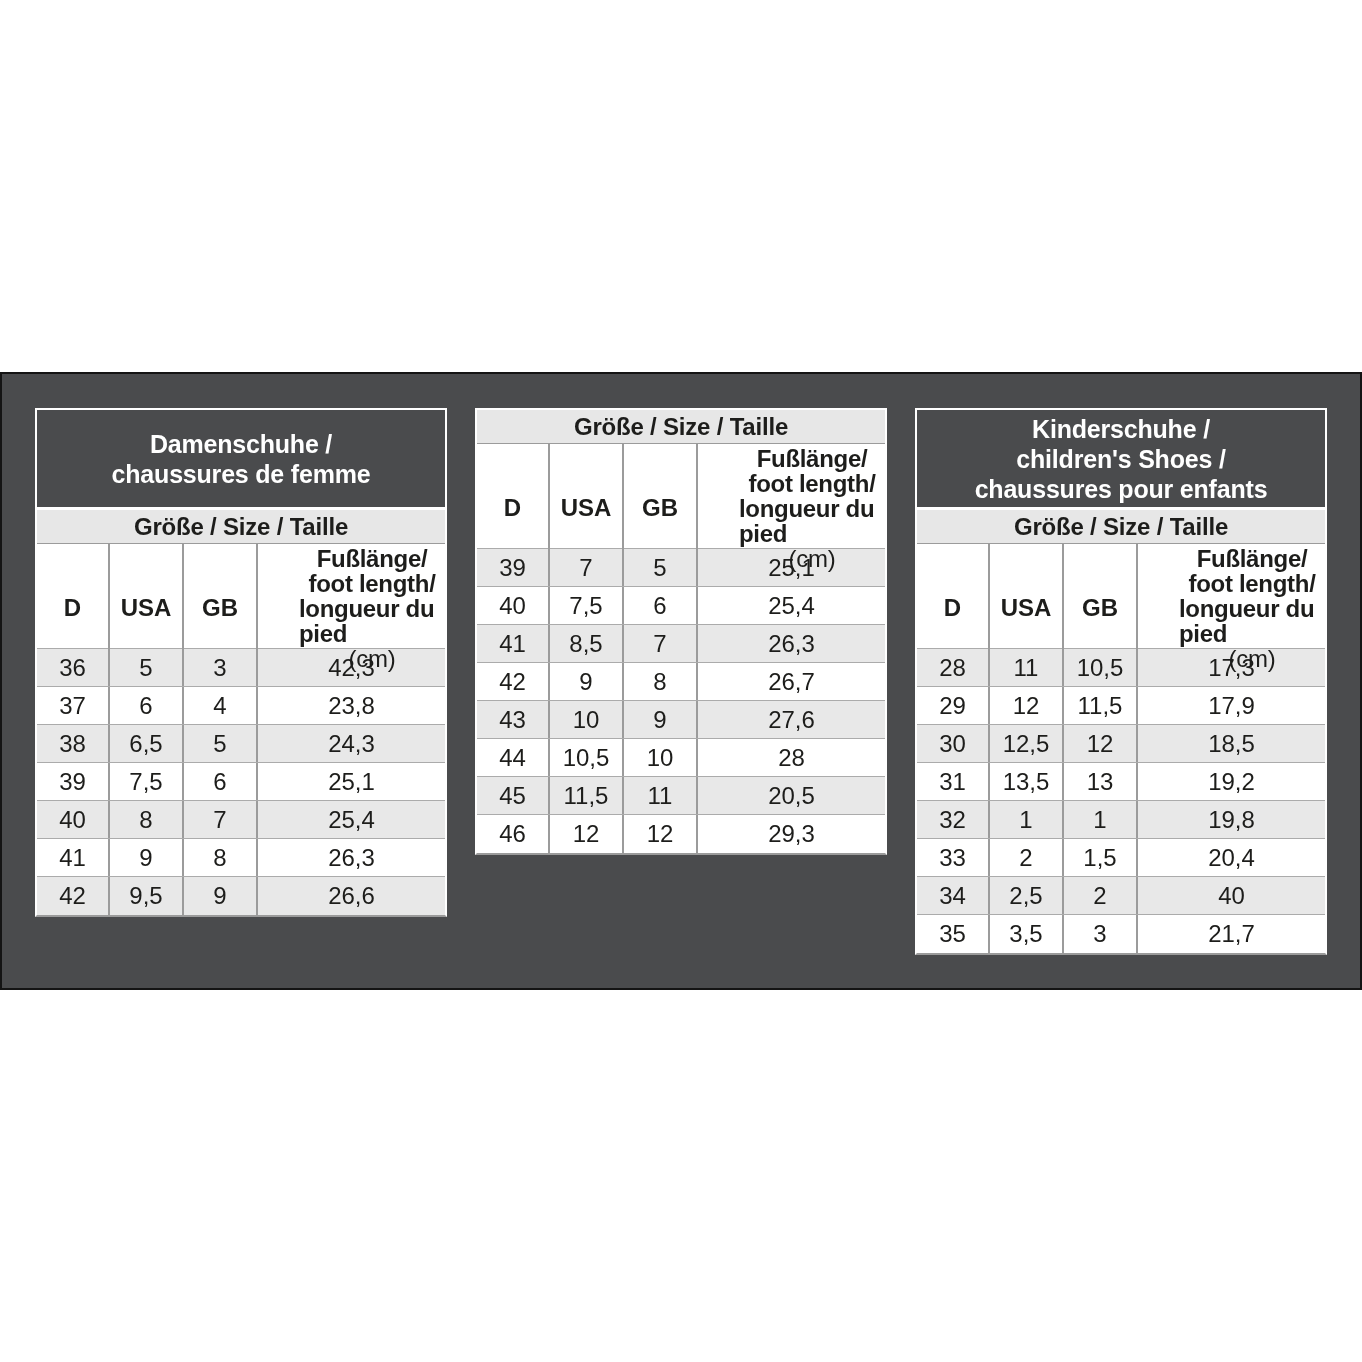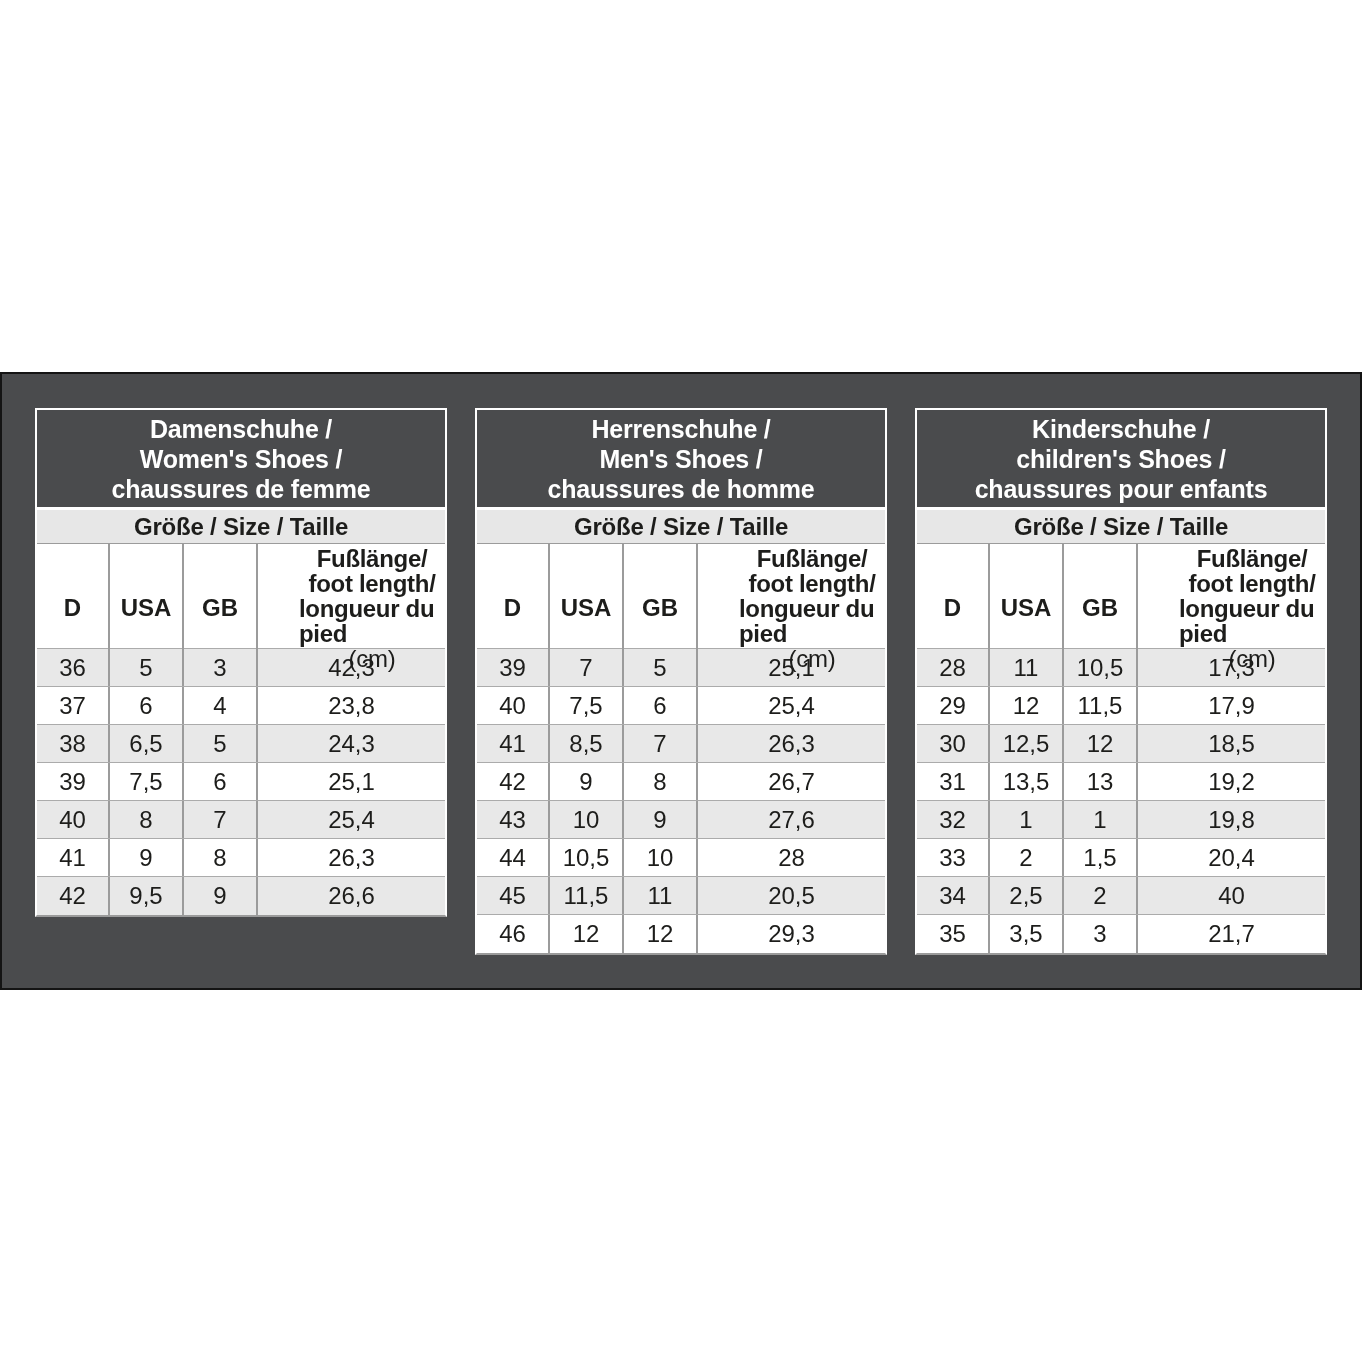--- a/index.html
+++ b/index.html
@@ -60,21 +60,20 @@
   .trow.even { background: #ffffff; }
 </style>
 </head>
 <body>
 
 <div class="band">
 
   <section class="size-table">
     <header class="ttitle">
       <div>Damenschuhe /</div>
-      <div>Women's Shoes /</div>
       <div>chaussures de femme</div>
     </header>
     <div class="subhead">Größe / Size / Taille</div>
     <div class="thead">
       <div class="tcell c0">D</div>
       <div class="tcell c1">USA</div>
       <div class="tcell c2">GB</div>
       <div class="tcell foot-header">
         <div>Fußlänge/</div>
         <div>foot length/</div>
@@ -122,25 +121,20 @@
         <div class="trow odd">
           <div class="tcell c0">42</div>
           <div class="tcell c1">9,5</div>
           <div class="tcell c2">9</div>
           <div class="tcell c3">26,6</div>
         </div>
       </div>
   </section>
 
   <section class="size-table">
-    <header class="ttitle">
-      <div>Herrenschuhe /</div>
-      <div>Men's Shoes /</div>
-      <div>chaussures de homme</div>
-    </header>
     <div class="subhead">Größe / Size / Taille</div>
     <div class="thead">
       <div class="tcell c0">D</div>
       <div class="tcell c1">USA</div>
       <div class="tcell c2">GB</div>
       <div class="tcell foot-header">
         <div>Fußlänge/</div>
         <div>foot length/</div>
         <div>longueur du pied</div>
         <div class="cm-line">(cm)</div>

